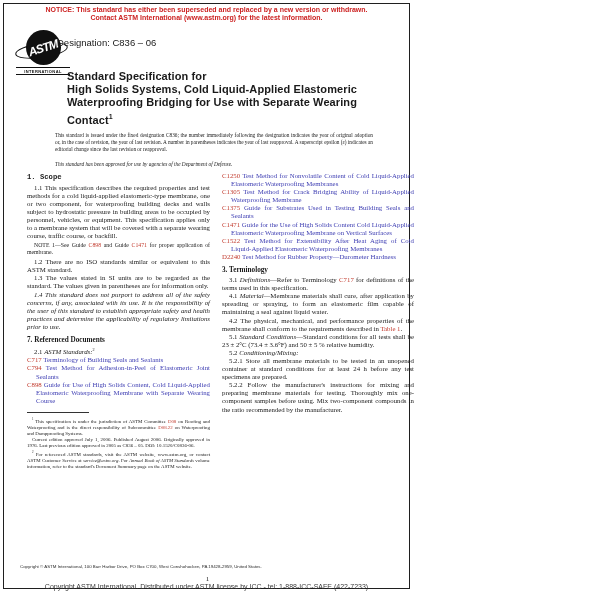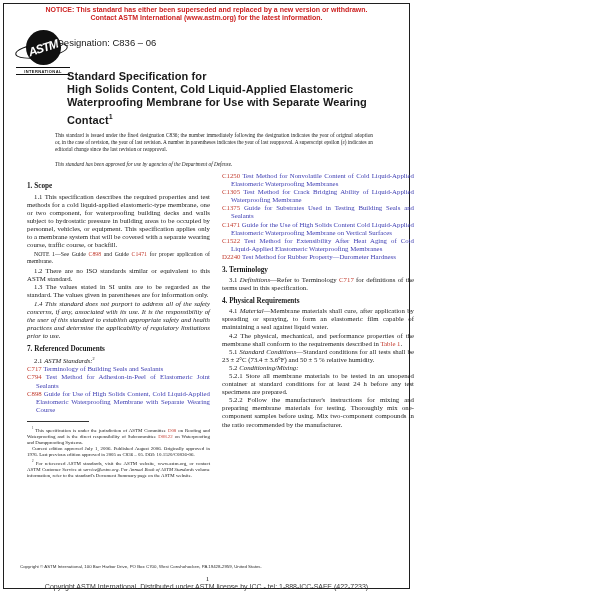--- a/index.html
+++ b/index.html
@@ -27,21 +27,21 @@
            font-weight:bold; font-size:11px; line-height:13.2px; letter-spacing:0.1px; }
   .title .t-line { display:block;margin-left:12px; }
   .title sup { font-size:7px; vertical-align:super; }
   .issued { position:absolute; left:51px; top:128px; width:318px; margin:0;
             font-size:5.3px; line-height:7px; text-align:justify; }
   .dod { position:absolute; left:51px; top:157px; margin:0; font-style:italic; font-size:5.3px; }
   .columns { position:absolute; left:23px; top:168px; width:387px; display:flex; }
   .col-left  { width:183px; margin-right:12px; }
   .col-right { width:192px; }
   .col h2 { font-size:7.2px; line-height:8.5px; margin:4.5px 0 2px 0; font-weight:bold; }
-  .col h2:first-child { margin-top:10px; }
+  .col h2:first-child { margin-top:1px;font-family:Liberation Mono, monospace; }
   .body { font-size:6.8px; line-height:8.1px; text-align:justify; margin:0; }
   .ind { text-indent:7px; }
   .it { font-style:italic; }
   .note { font-size:5.8px; line-height:7px; text-align:justify; margin:2px 0; text-indent:7px; }
   .refitem { font-size:6.8px; line-height:8.1px; text-align:justify; margin:0;
              padding-left:9px; text-indent:-9px; }
   .ref  { color:#c23b2e; }
   .link { color:#3d3db2; }
   .sup { vertical-align:super; font-size:0.62em; }
   .fnrule { width:62px; border-top:0.8px solid #333333; margin:7px 0 3px 0; }
@@ -69,22 +69,22 @@
       <div class="logo-circle">
         <span class="logo-astm">ASTM</span>
       </div>
       <div class="logo-caption">INTERNATIONAL</div>
     </div>
 
     <div class="designation">Designation: C836 – 06</div>
 
     <h1 class="title">
       <span class="t-line">Standard Specification for</span>
-      <span class="t-line">High Solids Content, Cold Liquid-Applied Elastomeric</span>
-      <span class="t-line">Waterproofing Membrane for Use with Separate Wearing</span>
+      <span class="t-line">High Solids Systems, Cold Liquid-Applied Elastomeric</span>
+      <span class="t-line">Waterproofing Bridging for Use with Separate Wearing</span>
       <span class="t-line"><span>Contact</span><sup>1</sup></span>
     </h1>
 
     <p class="issued">This standard is issued under the fixed designation C836; the number immediately following the designation indicates the year of original adoption or, in the case of revision, the year of last revision. A number in parentheses indicates the year of last reapproval. A superscript epsilon (ε) indicates an editorial change since the last revision or reapproval.</p>
     <p class="dod">This standard has been approved for use by agencies of the Department of Defense.</p>
 
     <div class="columns">
       <div class="col col-left">
         <h2>1. Scope</h2>
         <p class="body ind">1.1 This specification describes the required properties and test methods for a cold liquid-applied elastomeric-type membrane, one or two component, for waterproofing building decks and walls subject to hydrostatic pressure in building areas to be occupied by personnel, vehicles, or equipment. This specification applies only to a membrane system that will be covered with a separate wearing course, traffic course, or backfill.</p>
@@ -104,21 +104,20 @@
       </div>
       <div class="col col-right">
         <p class="refitem"><span class="ref">C1250</span><span class="link"> Test Method for Nonvolatile Content of Cold Liquid-Applied Elastomeric Waterproofing Membranes</span></p>
         <p class="refitem"><span class="ref">C1305</span><span class="link"> Test Method for Crack Bridging Ability of Liquid-Applied Waterproofing Membrane</span></p>
         <p class="refitem"><span class="ref">C1375</span><span class="link"> Guide for Substrates Used in Testing Building Seals and Sealants</span></p>
         <p class="refitem"><span class="ref">C1471</span><span class="link"> Guide for the Use of High Solids Content Cold Liquid-Applied Elastomeric Waterproofing Membrane on Vertical Surfaces</span></p>
         <p class="refitem"><span class="ref">C1522</span><span class="link"> Test Method for Extensibility After Heat Aging of Cold Liquid-Applied Elastomeric Waterproofing Membranes</span></p>
         <p class="refitem"><span class="ref">D2240</span><span class="link"> Test Method for Rubber Property—Durometer Hardness</span></p>
         <h2>3. Terminology</h2>
         <p class="body ind"><span>3.1 </span><span class="it">Definitions</span><span>—Refer to Terminology </span><span class="ref">C717</span><span> for definitions of the terms used in this specification.</span></p>
-        <h2>4. Physical Requirements</h2>
         <p class="body ind"><span>4.1 </span><span class="it">Material</span><span>—Membrane materials shall cure, after application by spreading or spraying, to form an elastomeric film capable of maintaining a seal against liquid water.</span></p>
         <p class="body ind"><span>4.2 The physical, mechanical, and performance properties of the membrane shall conform to the requirements described in </span><span class="ref">Table 1</span><span>.</span></p>
         <p class="body ind"><span>5.1 </span><span class="it">Standard Conditions</span><span>—Standard conditions for all tests shall be 23 ± 2°C (73.4 ± 3.6°F) and 50 ± 5 % relative humidity.</span></p>
         <p class="body ind"><span>5.2 </span><span class="it">Conditioning/Mixing:</span></p>
         <p class="body ind">5.2.1 Store all membrane materials to be tested in an unopened container at standard conditions for at least 24 h before any test specimens are prepared.</p>
         <p class="body ind">5.2.2 Follow the manufacturer's instructions for mixing and preparing membrane materials for testing. Thoroughly mix one-component samples before using. Mix two-component compounds in the ratio recommended by the manufacturer.</p>
       </div>
     </div>
 
     <p class="pg-copy">Copyright © ASTM International, 100 Barr Harbor Drive, PO Box C700, West Conshohocken, PA 19428-2959, United States.</p>

